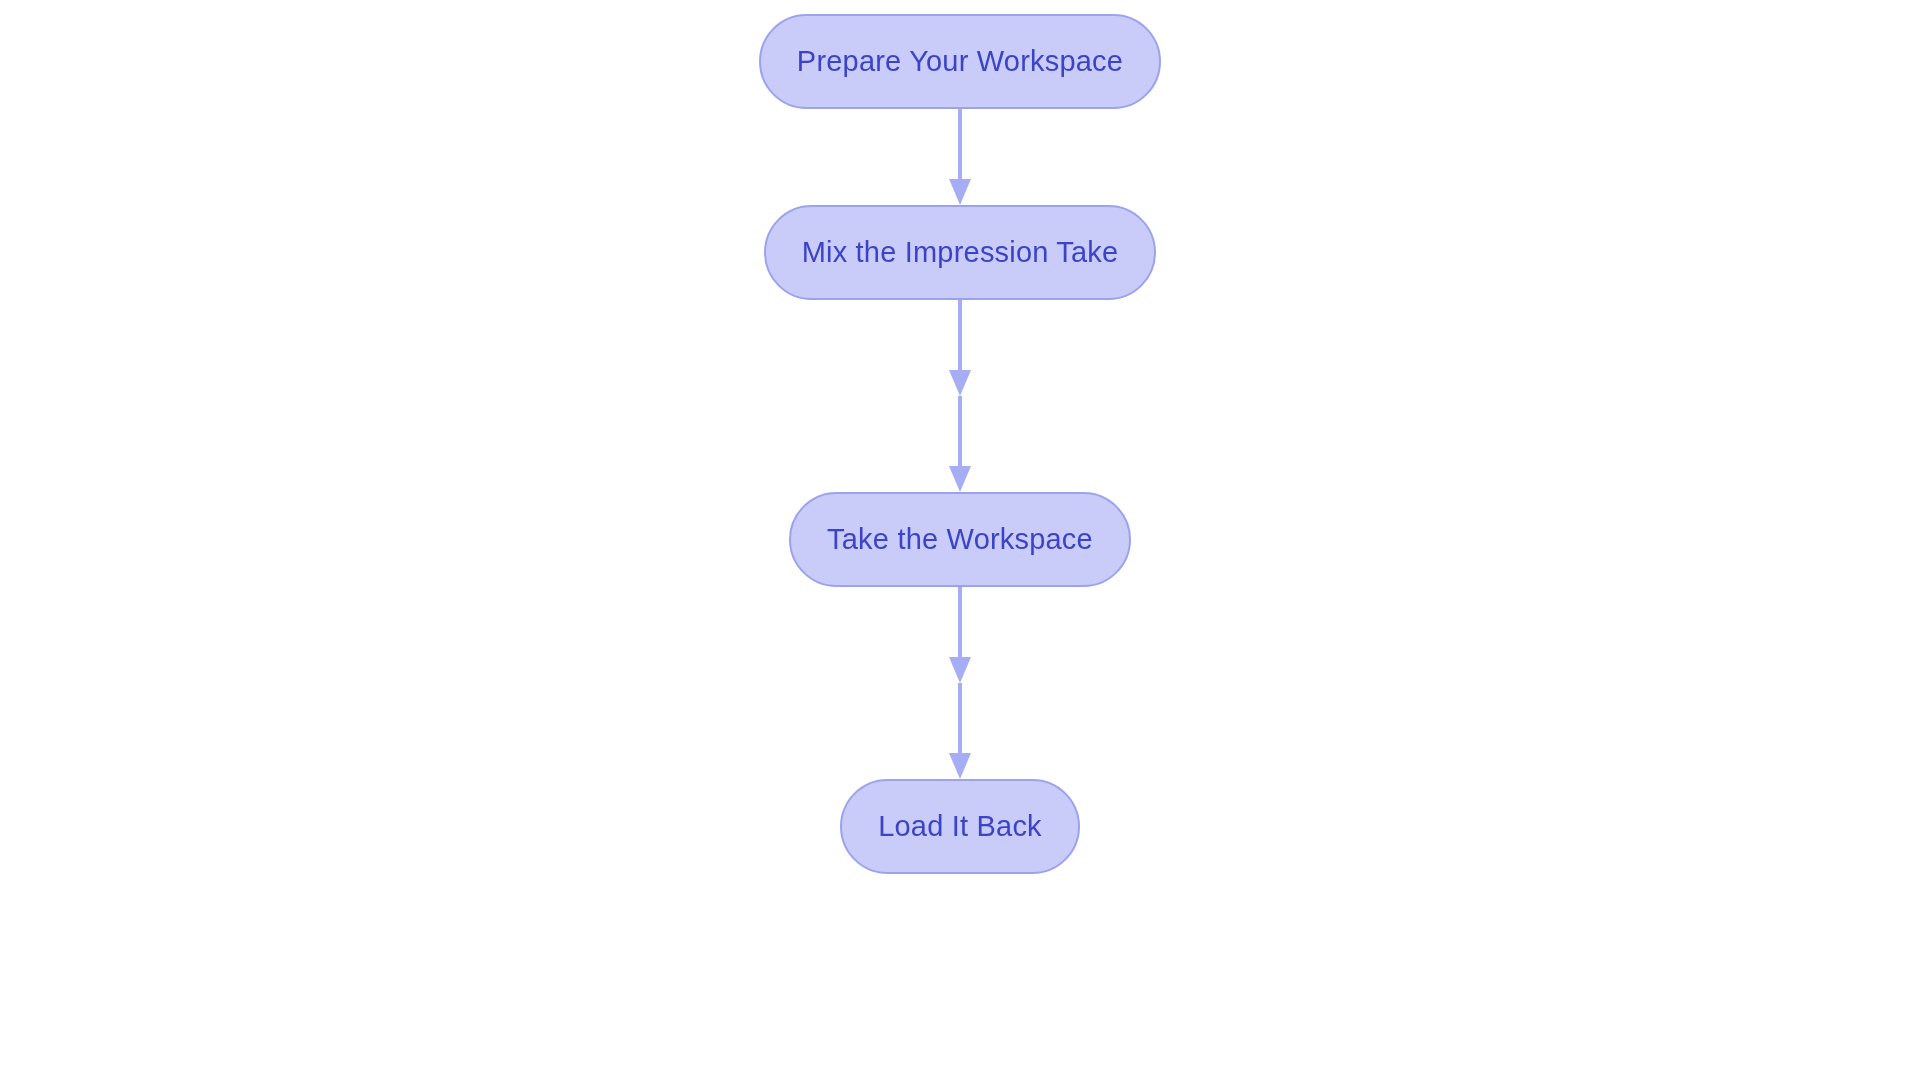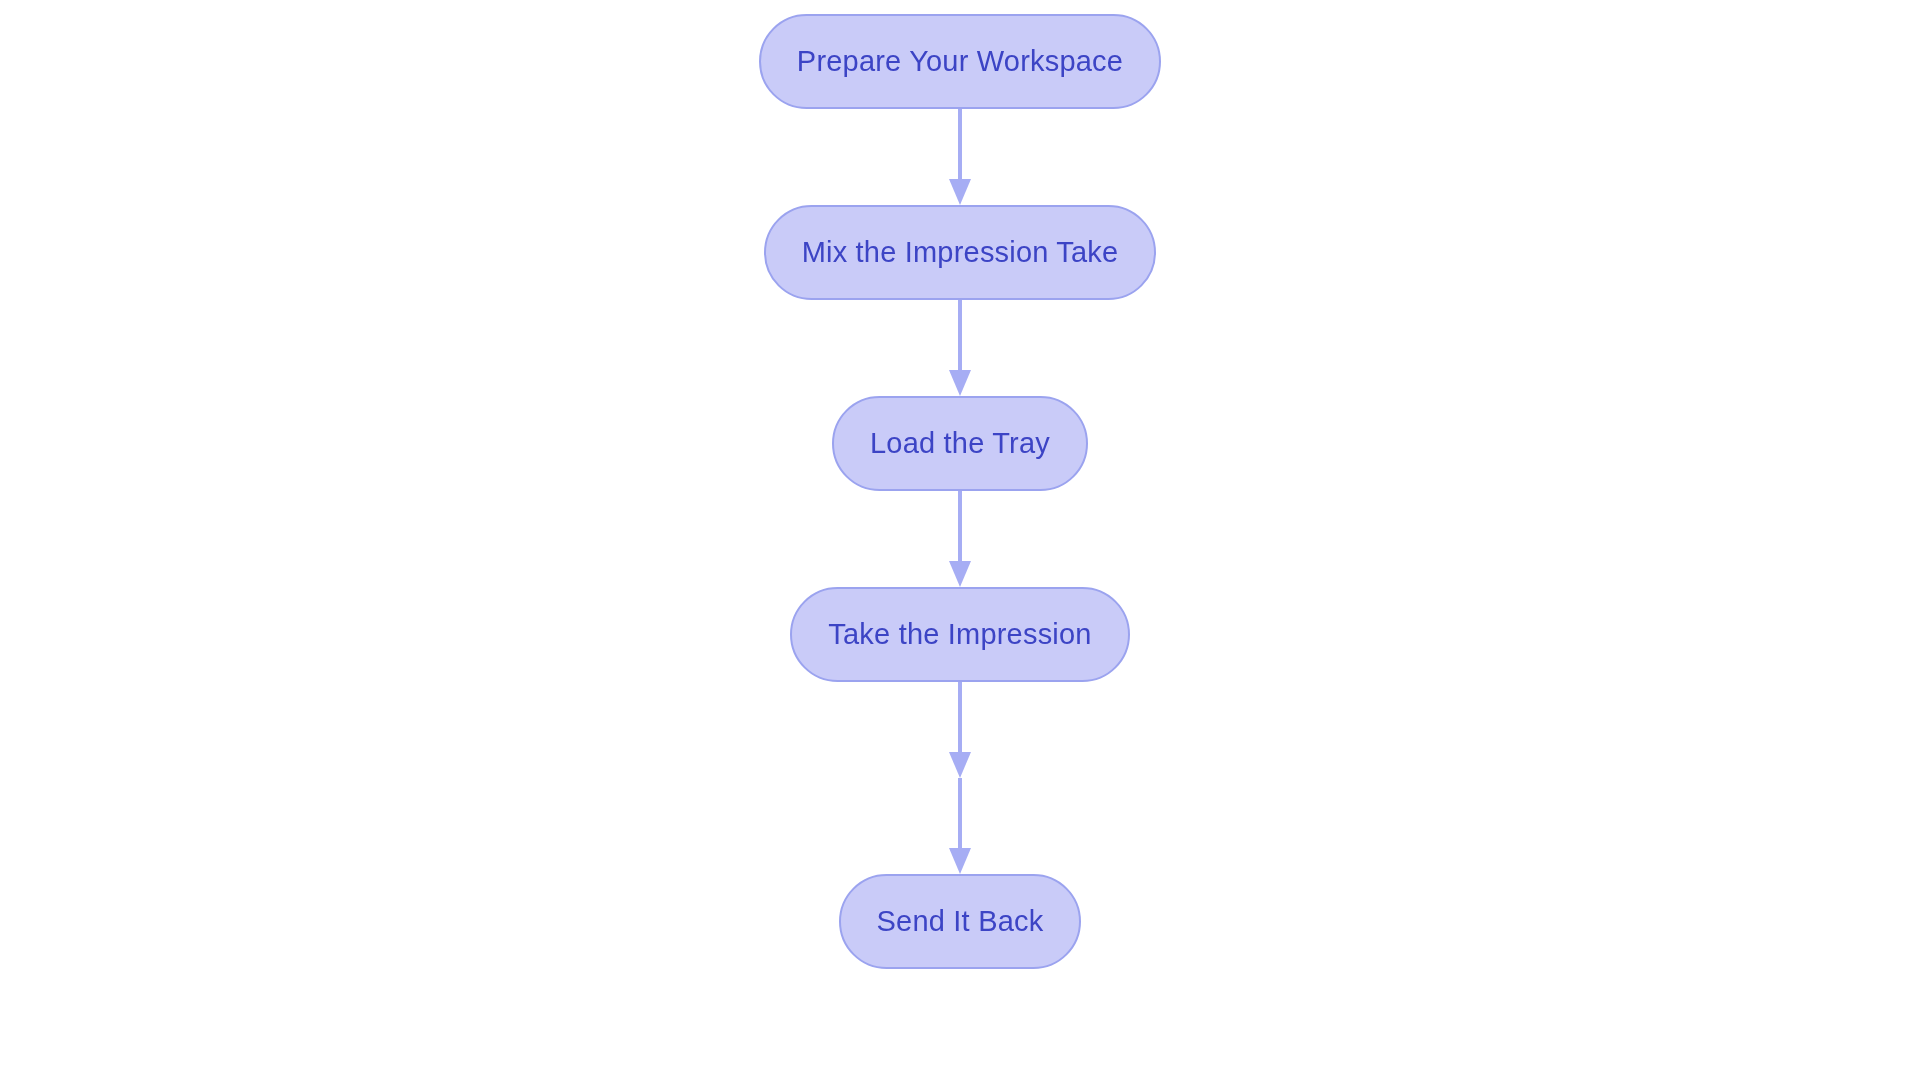--- a/index.html
+++ b/index.html
@@ -75,41 +75,38 @@
 
   <div class="node">
     <span class="node-label">Mix the Impression Take</span>
   </div>
 
   <svg class="connector" viewBox="0 0 28 96">
     <line x1="14" y1="0" x2="14" y2="72"></line>
     <polygon points="3,70 25,70 14,96"></polygon>
   </svg>
 
-  <div class="node">
-    <span class="node-label">Load the Tray</span>
-  </div>
 
   <svg class="connector" viewBox="0 0 28 96">
     <line x1="14" y1="0" x2="14" y2="72"></line>
     <polygon points="3,70 25,70 14,96"></polygon>
   </svg>
 
   <div class="node">
-    <span class="node-label">Take the Impression</span>
+    <span class="node-label">Take the Workspace</span>
   </div>
 
   <svg class="connector" viewBox="0 0 28 96">
     <line x1="14" y1="0" x2="14" y2="72"></line>
     <polygon points="3,70 25,70 14,96"></polygon>
   </svg>
 
 
   <svg class="connector" viewBox="0 0 28 96">
     <line x1="14" y1="0" x2="14" y2="72"></line>
     <polygon points="3,70 25,70 14,96"></polygon>
   </svg>
 
   <div class="node">
-    <span class="node-label">Send It Back</span>
+    <span class="node-label">Load It Back</span>
   </div>
 
 </div>
 
 </body></html>

